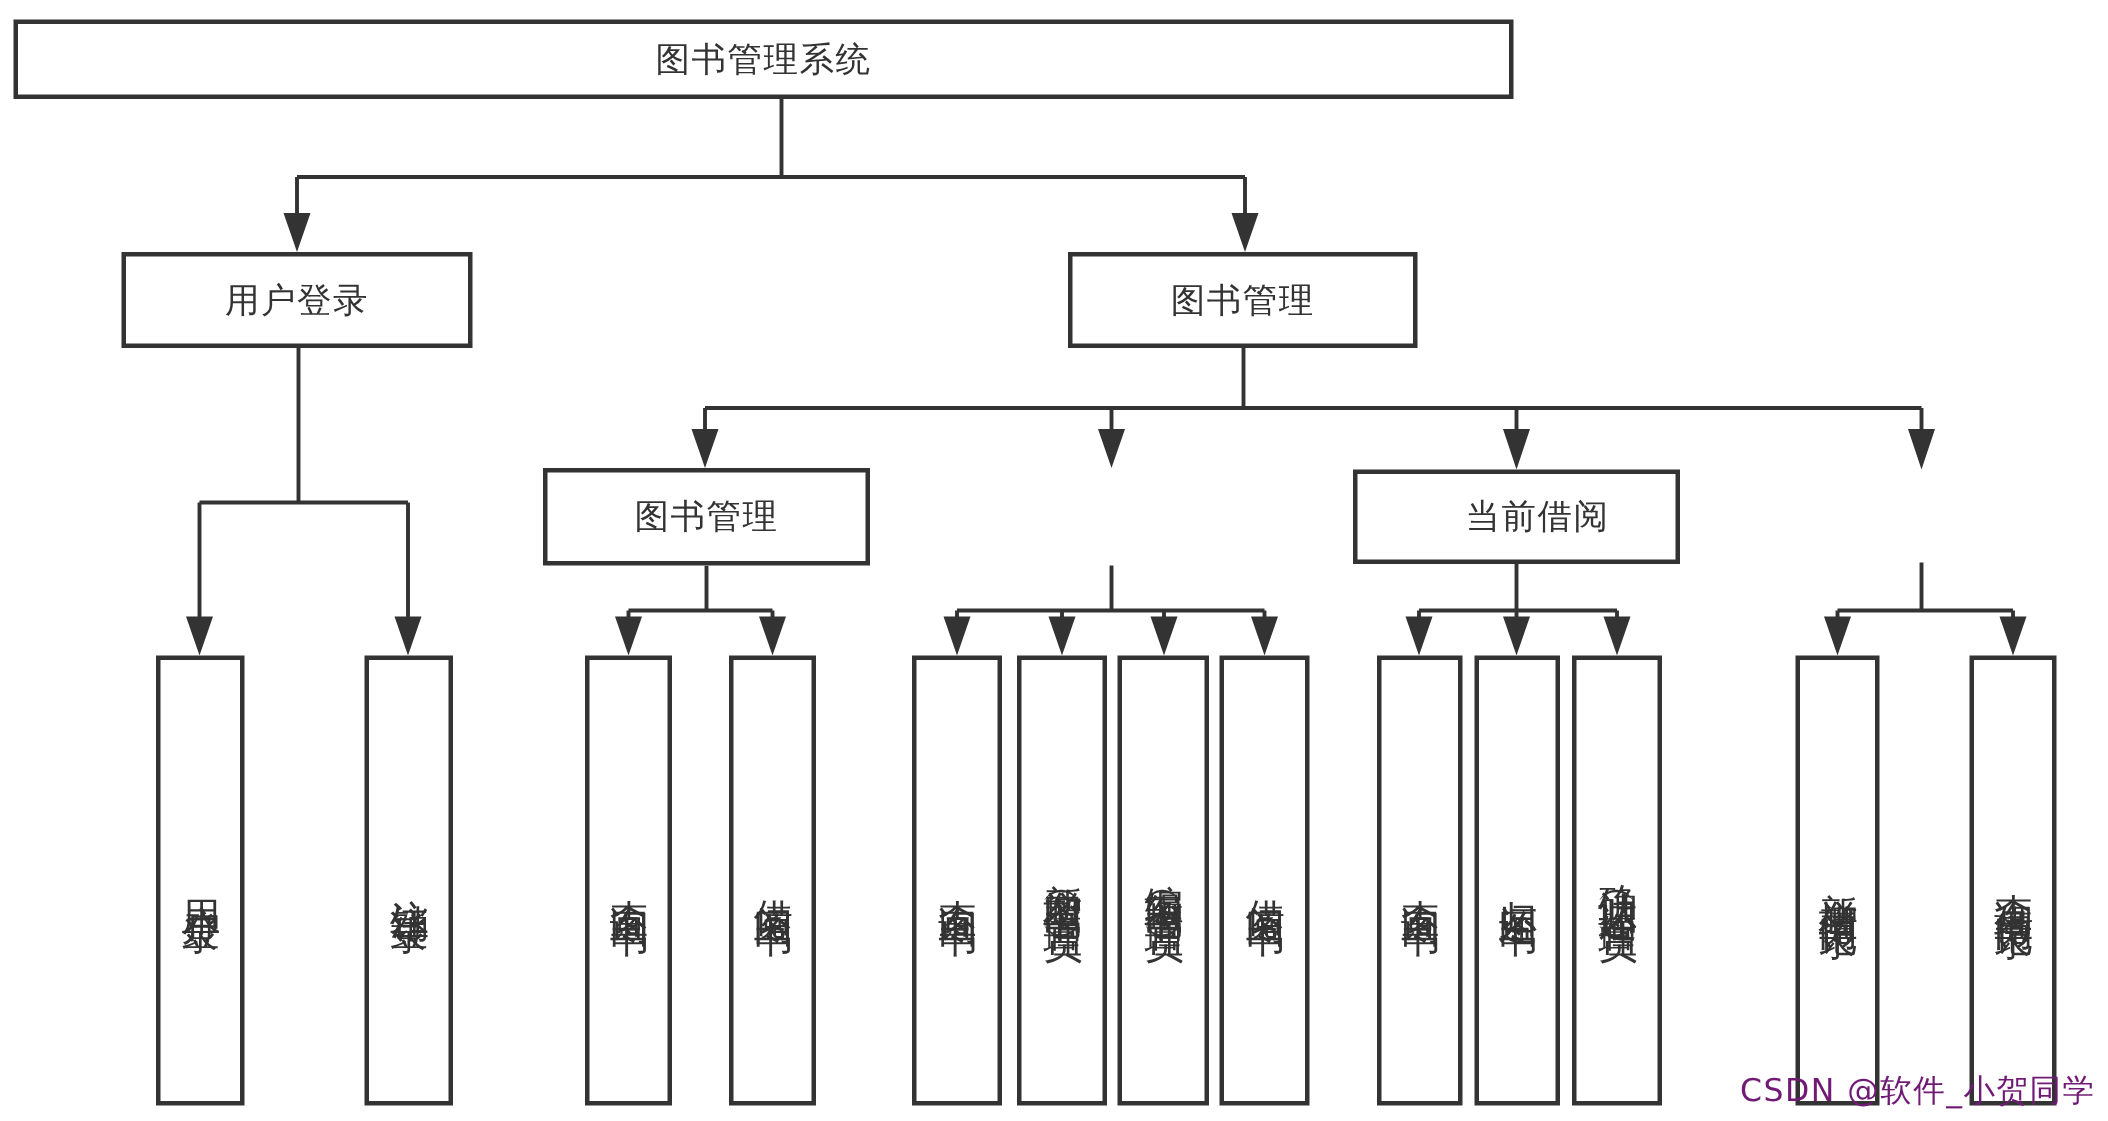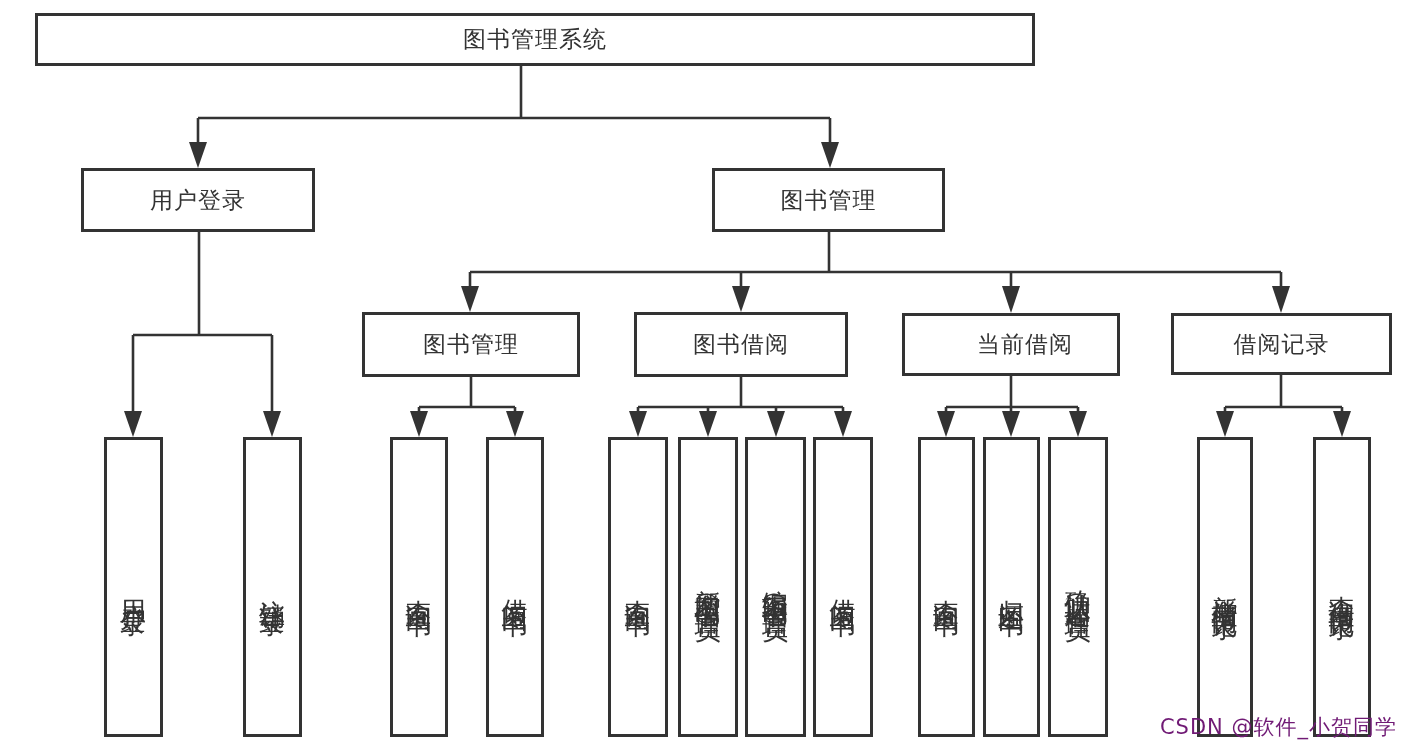--- a/index.html
+++ b/index.html
@@ -131,29 +131,27 @@
 
       <polygon points="937,411 955,411 946,437"></polygon>
       <polygon points="1002,411 1020,411 1011,437"></polygon>
       <polygon points="1069,411 1087,411 1078,437"></polygon>
 
       <polygon points="1216,411 1234,411 1225,437"></polygon>
       <polygon points="1333,411 1351,411 1342,437"></polygon>
     </g>
   </svg>
 
-  <div class="node root-node" style="left:35px; top:13px; width:1000px; height:53px;">图书管理系统</div>
+  <div class="node root-node" style="left:9px; top:13px; width:1000px; height:53px;">图书管理系统</div>
 
   <div class="node h-node" style="left:81px; top:168px; width:234px; height:64px;">用户登录</div>
   <div class="node h-node" style="left:712px; top:168px; width:233px; height:64px;">图书管理</div>
 
   <div class="node h-node" style="left:362px; top:312px; width:218px; height:65px;">图书管理</div>
-  <div class="node h-node" style="left:634px; top:312px; width:214px; height:65px;">图书借阅</div>
   <div class="node h-node" style="left:902px; top:313px; width:218px; height:63px;padding-left:28px;">当前借阅</div>
-  <div class="node h-node" style="left:1171px; top:313px; width:221px; height:62px;">借阅记录</div>
 
   <div class="node v-node" style="left:104px; top:437px; width:59px; height:300px;">用户登录</div>
   <div class="node v-node" style="left:243px; top:437px; width:59px; height:300px;">注销登录</div>
 
   <div class="node v-node" style="left:390px; top:437px; width:58px; height:300px;">查询图书</div>
   <div class="node v-node" style="left:486px; top:437px; width:58px; height:300px;">借阅图书</div>
 
   <div class="node v-node" style="left:608px; top:437px; width:60px; height:300px;">查询图书</div>
   <div class="node v-node" style="left:678px; top:437px; width:60px; height:300px;">新增图书（管理员）</div>
   <div class="node v-node" style="left:745px; top:437px; width:61px; height:300px;">编辑图书（管理员）</div>

